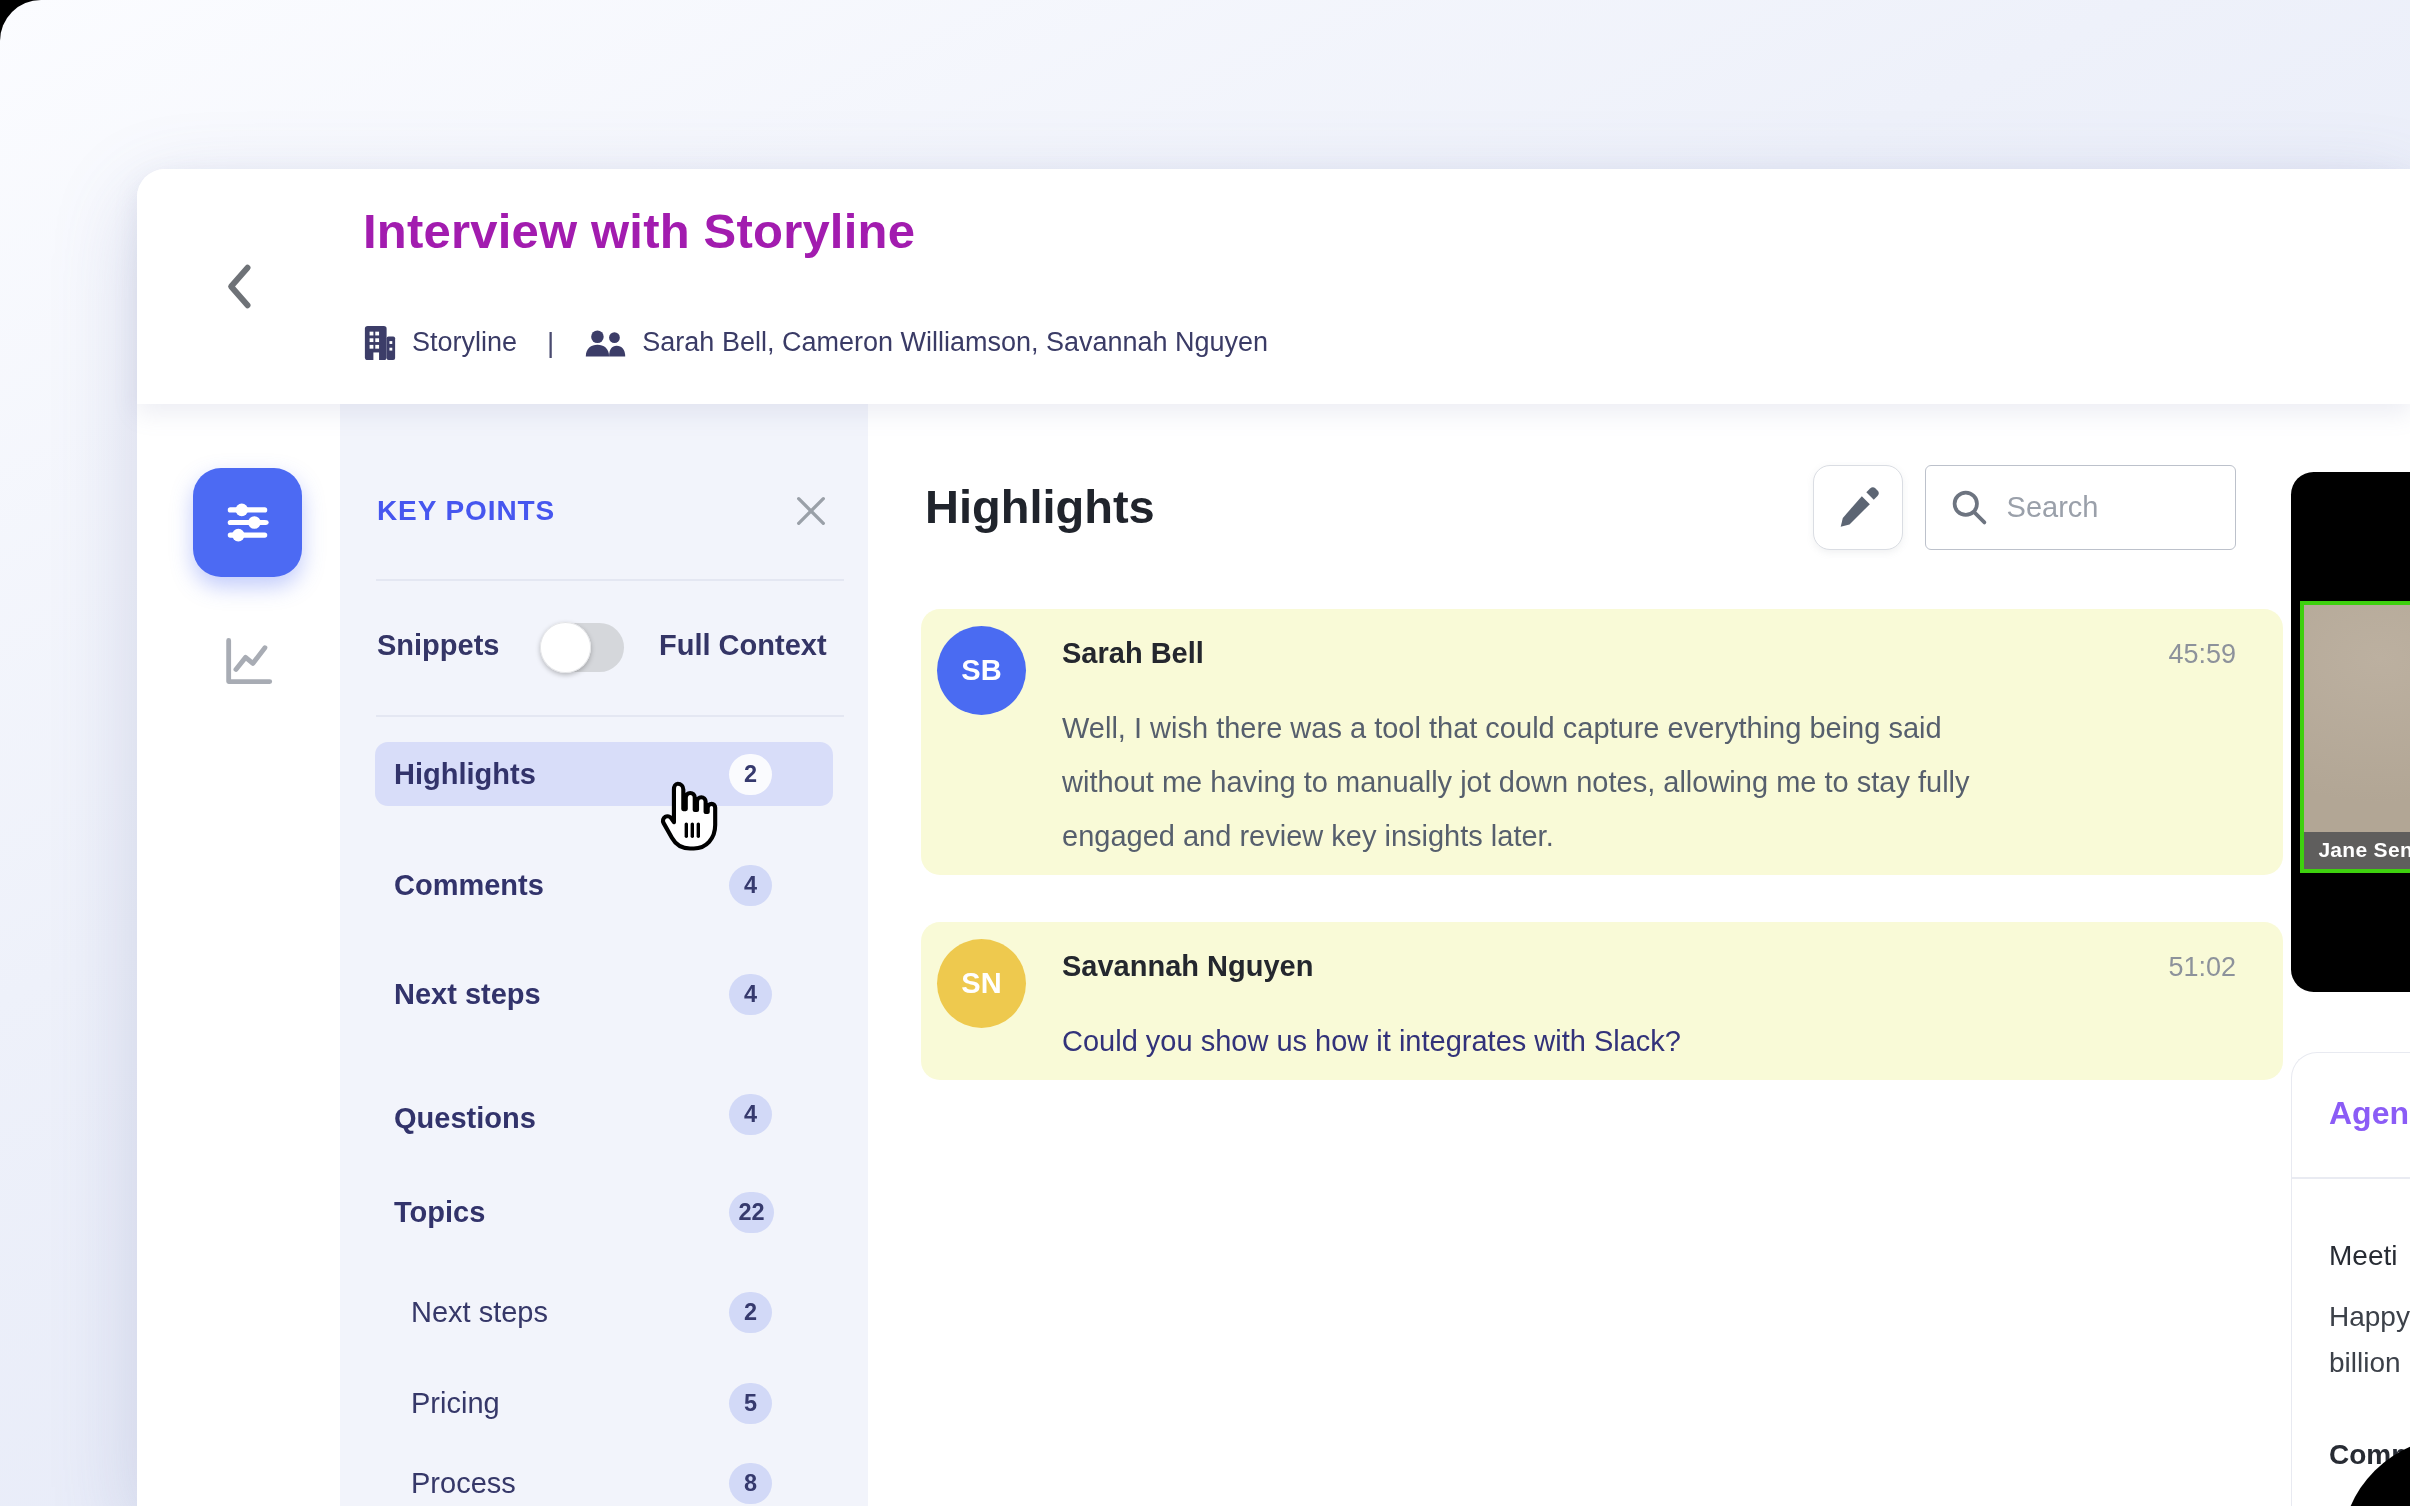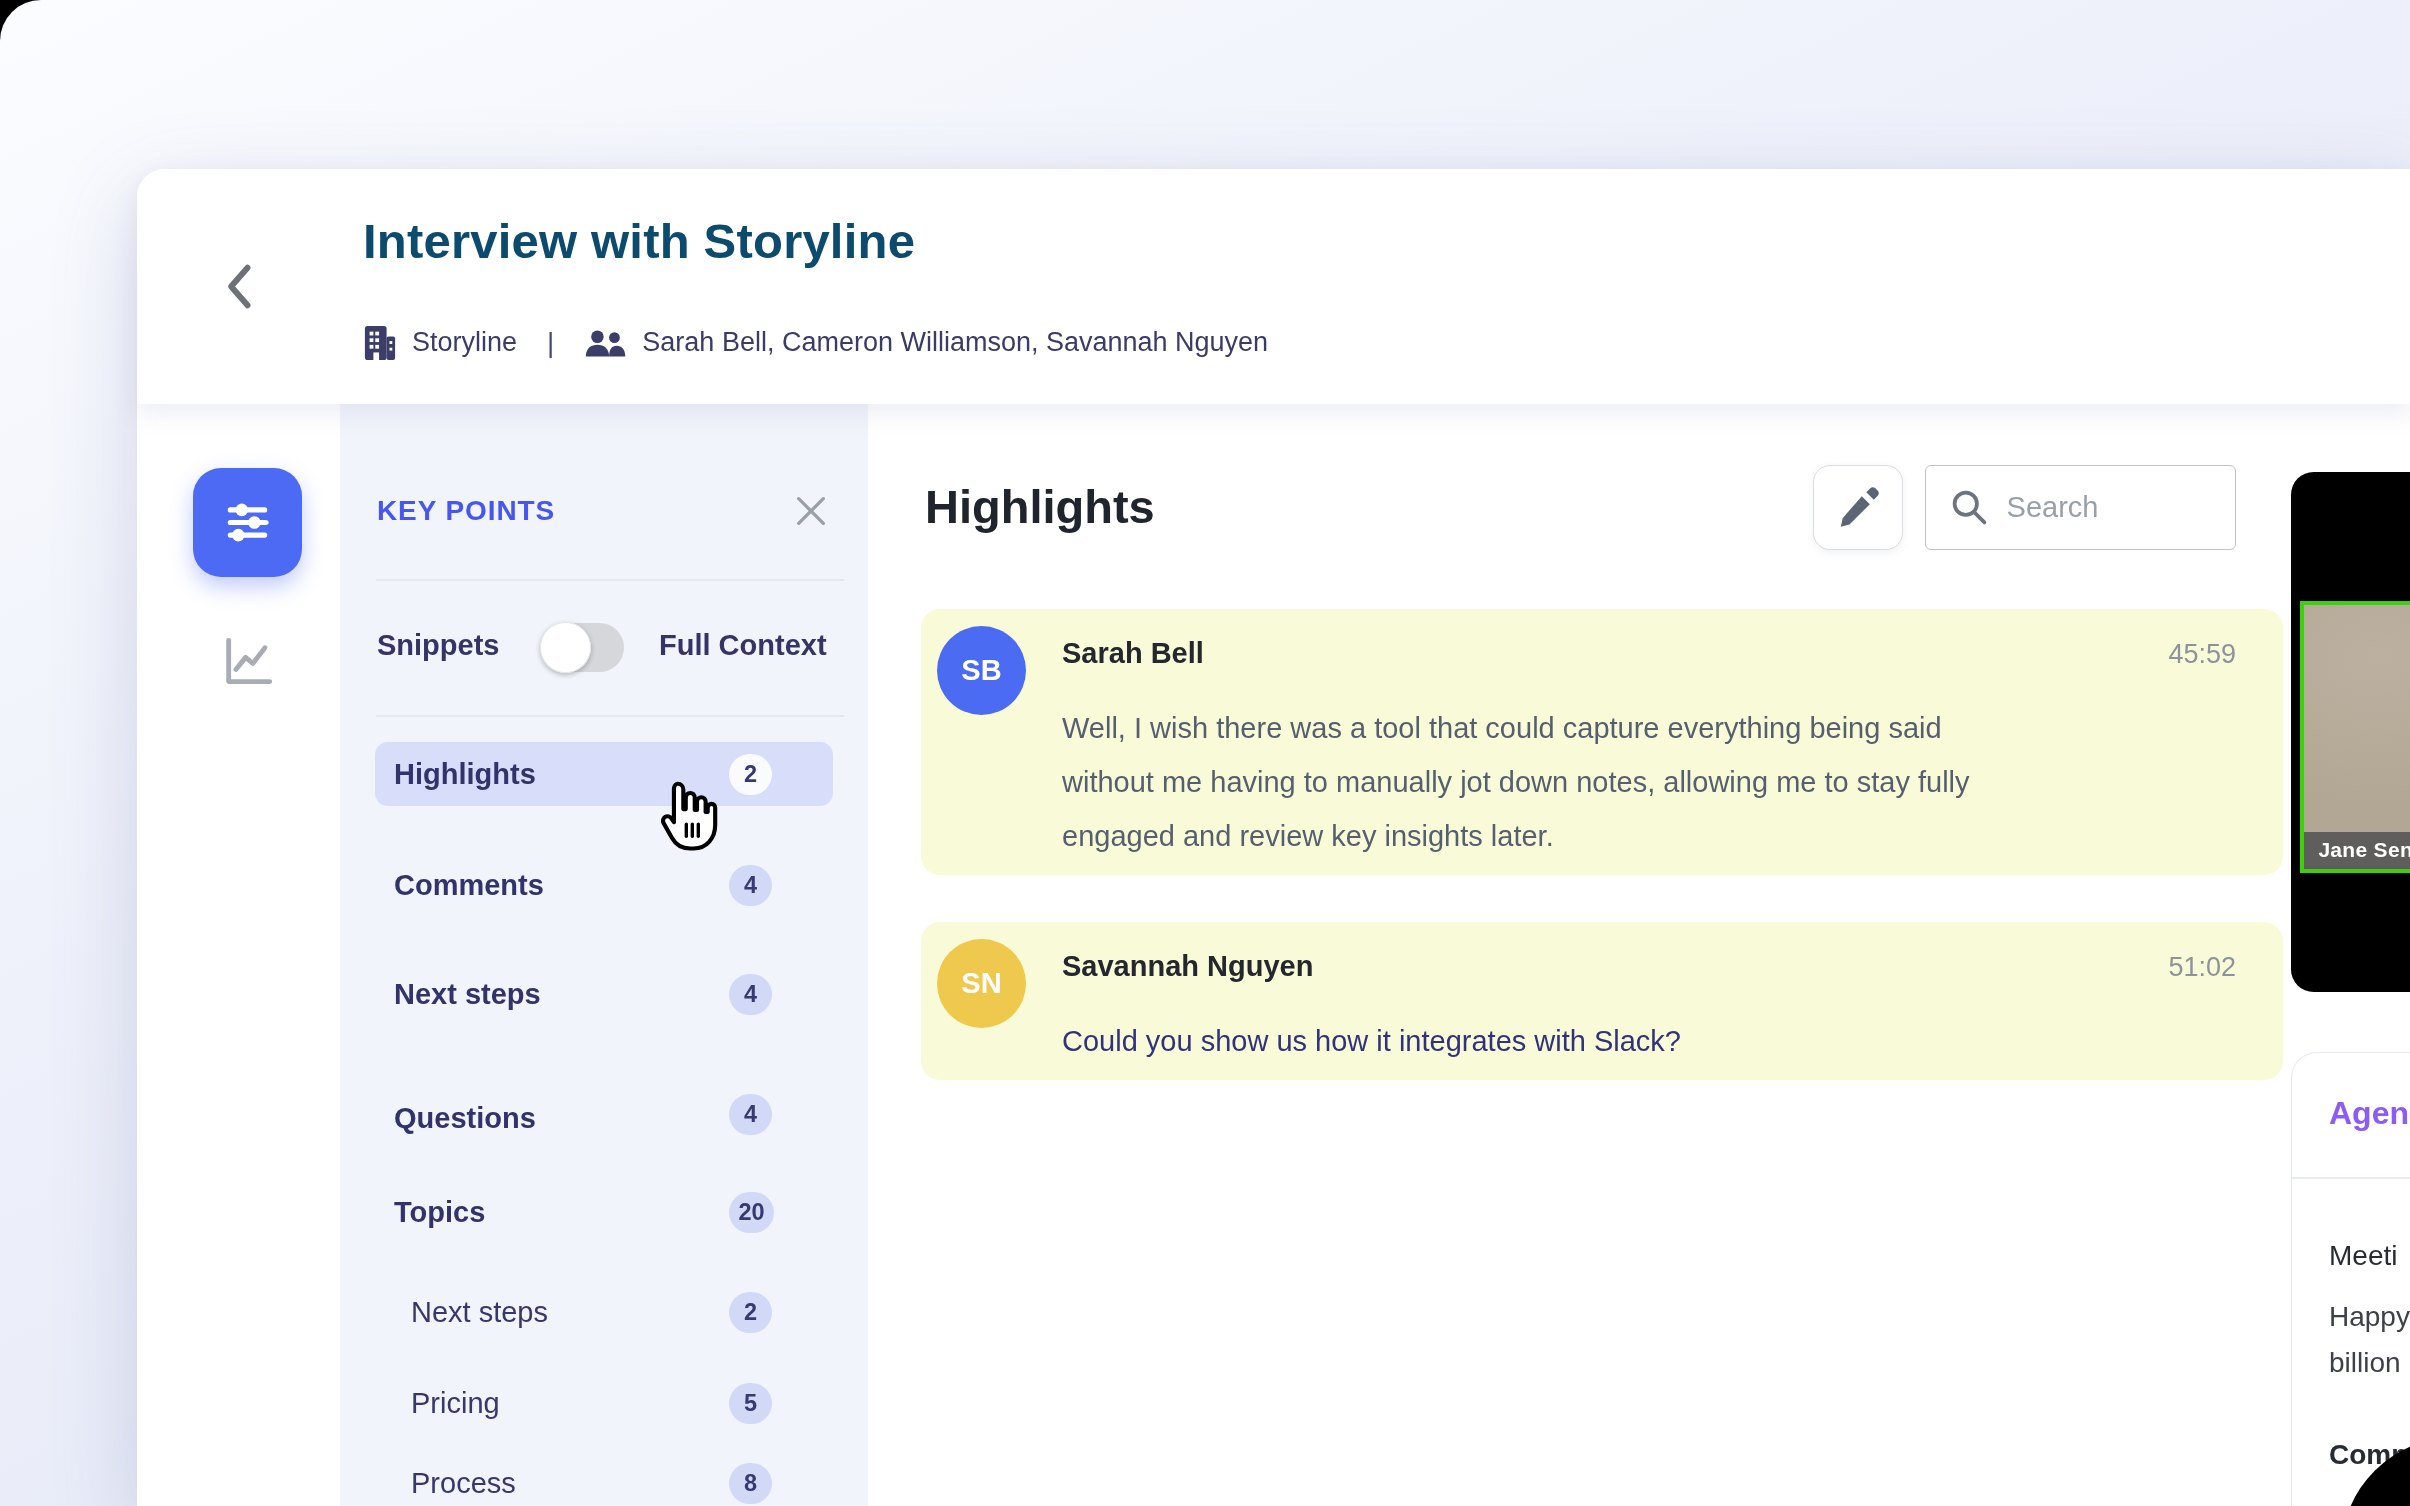--- a/index.html
+++ b/index.html
@@ -11,22 +11,22 @@
   
   .window { position:absolute; left:137px; top:169px; right:0; bottom:0;
             background:#fff; border-top-left-radius:28px;
             box-shadow:0 28px 85px rgba(90,100,160,.22); }
 
   
   .header { position:absolute; left:0; top:0; right:0; height:235px; background:#fff;
             border-top-left-radius:28px; z-index:5;
             box-shadow:0 9.4px 24.5px rgba(125,135,175,.14); }
   .back-btn { position:absolute; left:83px; top:94px; width:41px; height:47px; cursor:pointer; }
-  .doc-title { position:absolute; left:226px; top:44px; font-size:49px; font-weight:600;
-               color:#0c4a6e; letter-spacing:0.2px; }
+  .doc-title { position:absolute; left:226px; top:34px; font-size:49px; font-weight:600;
+               color:#a21caf; letter-spacing:0.2px; }
   .crumb-row { position:absolute; left:226px; top:151px; height:45px; display:flex; align-items:center; gap:15px;
                font-size:27px; color:#3a3b66; font-weight:500; }
   .crumb-sep { color:#4a4b70; font-weight:400; margin:0 15px; font-size:28px; }
   .icon-inline { display:inline-flex; align-items:center; }
 
   
   .rail { position:absolute; left:0; top:235px; width:203px; bottom:0; background:#fff; }
   .rail-btn-active { position:absolute; left:56px; top:64px; width:109px; height:109px;
                      border-radius:28px; background:#4c6af3; display:flex; align-items:center;
                      justify-content:center; box-shadow:0 9.4px 22.6px rgba(76,106,243,.35); cursor:pointer; }
@@ -218,21 +218,21 @@
       <div class="kp-row row-ns">
         <span class="lbl">Next steps</span>
         <span class="badge">4</span>
       </div>
       <div class="kp-row row-qs">
         <span class="lbl">Questions</span>
         <span class="badge">4</span>
       </div>
       <div class="kp-row row-tp">
         <span class="lbl">Topics</span>
-        <span class="badge">20</span>
+        <span class="badge">22</span>
       </div>
       <div class="kp-row sub row-sn">
         <span class="lbl">Next steps</span>
         <span class="badge">2</span>
       </div>
       <div class="kp-row sub row-pr">
         <span class="lbl">Pricing</span>
         <span class="badge">5</span>
       </div>
       <div class="kp-row sub row-pc">

